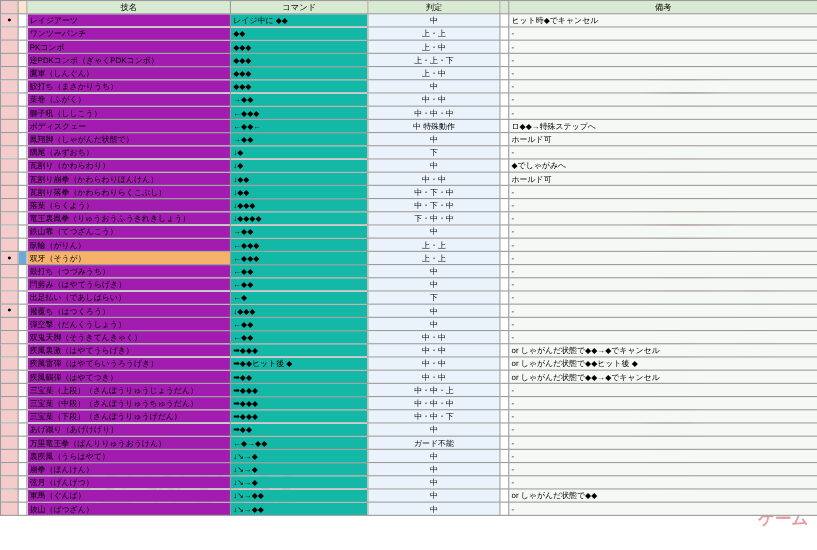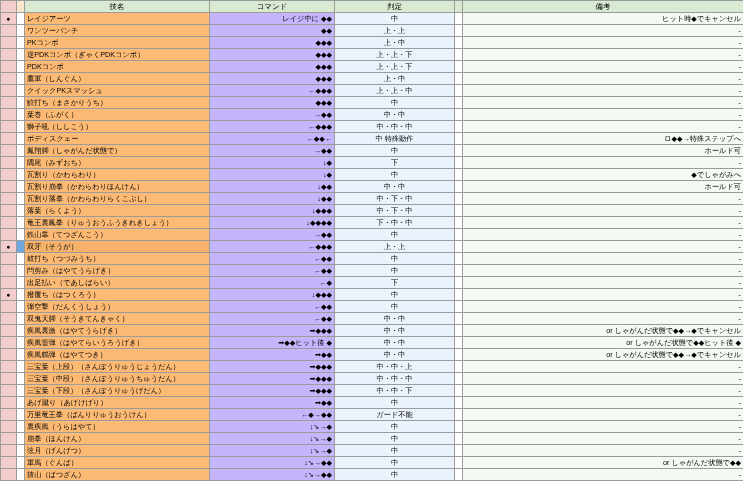--- a/index.html
+++ b/index.html
@@ -47,25 +47,25 @@
     overflow:hidden;white-space:nowrap;
     vertical-align:middle;
   }
   thead th{
     background:#d9ead3;text-align:center;font-weight:normal;font-size:7.5px;margin-left:12px;
   }
   thead th.hmark{background:#f4cccc;}
   thead th.hmark2{background:#fce5cd;}
   td.mark{background:#f4cccc;text-align:center;font-size:6.5px;}
   td.idx{background:#ffffff;text-align:center;font-size:6px;color:#555;}
-  td.name{background:#fdba74;}
-  td.cmd{background:#c4b5fd;text-align:right;}
+  td.name{background:#a21caf;}
+  td.cmd{background:#14b8a6;}
   td.judge{background:#eaf3fb;text-align:center;}
   td.flag{background:#ffffff;text-align:center;}
-  td.note{background:#f4f9f4;text-align:right;}
+  td.note{background:#f4f9f4;}
   tr.hl td.name{background:#f6b26b;}
   tr.hl td.idx{background:#6fa8dc;color:#fff;}
 </style>
 </head>
 <body>
 
 <div id="sheet">
 
   <div class="watermark">
     <div class="wm-fig"></div>
@@ -127,47 +127,29 @@
           <td class="idx"></td>
           <td class="name">逆PDKコンボ（ぎゃくPDKコンボ）</td>
           <td class="cmd">◆◆◆</td>
           <td class="judge">上・上・下</td>
           <td class="flag"></td>
           <td class="note">-</td>
         </tr>
         <tr>
           <td class="mark"></td>
           <td class="idx"></td>
-          <td class="name">PDKコンボ</td>
-          <td class="cmd">◆◆◆</td>
-          <td class="judge">上・上・下</td>
-          <td class="flag"></td>
-          <td class="note">-</td>
-        </tr>
-        <tr>
-          <td class="mark"></td>
-          <td class="idx"></td>
           <td class="name">鷹軍（しんぐん）</td>
           <td class="cmd">◆◆◆</td>
           <td class="judge">上・中</td>
           <td class="flag"></td>
           <td class="note">-</td>
         </tr>
         <tr>
           <td class="mark"></td>
           <td class="idx"></td>
-          <td class="name">クイックPKスマッシュ</td>
-          <td class="cmd">←◆◆◆</td>
-          <td class="judge">上・上・中</td>
-          <td class="flag"></td>
-          <td class="note">-</td>
-        </tr>
-        <tr>
-          <td class="mark"></td>
-          <td class="idx"></td>
           <td class="name">鮫打ち（まさかりうち）</td>
           <td class="cmd">◆◆◆</td>
           <td class="judge">中</td>
           <td class="flag"></td>
           <td class="note">-</td>
         </tr>
         <tr>
           <td class="mark"></td>
           <td class="idx"></td>
           <td class="name">葉巻（ふがく）</td>
@@ -256,20 +238,29 @@
           <td class="judge">下・中・中</td>
           <td class="flag"></td>
           <td class="note">-</td>
         </tr>
         <tr>
           <td class="mark"></td>
           <td class="idx"></td>
           <td class="name">鉄山靠（てつざんこう）</td>
           <td class="cmd">→◆◆</td>
           <td class="judge">中</td>
+          <td class="flag"></td>
+          <td class="note">-</td>
+        </tr>
+        <tr>
+          <td class="mark"></td>
+          <td class="idx"></td>
+          <td class="name">臥輪（がりん）</td>
+          <td class="cmd">←◆◆◆</td>
+          <td class="judge">上・上</td>
           <td class="flag"></td>
           <td class="note">-</td>
         </tr>
         <tr class="hl">
           <td class="mark">●</td>
           <td class="idx"></td>
           <td class="name">双牙（そうが）</td>
           <td class="cmd">←◆◆◆</td>
           <td class="judge">上・上</td>
           <td class="flag"></td>

